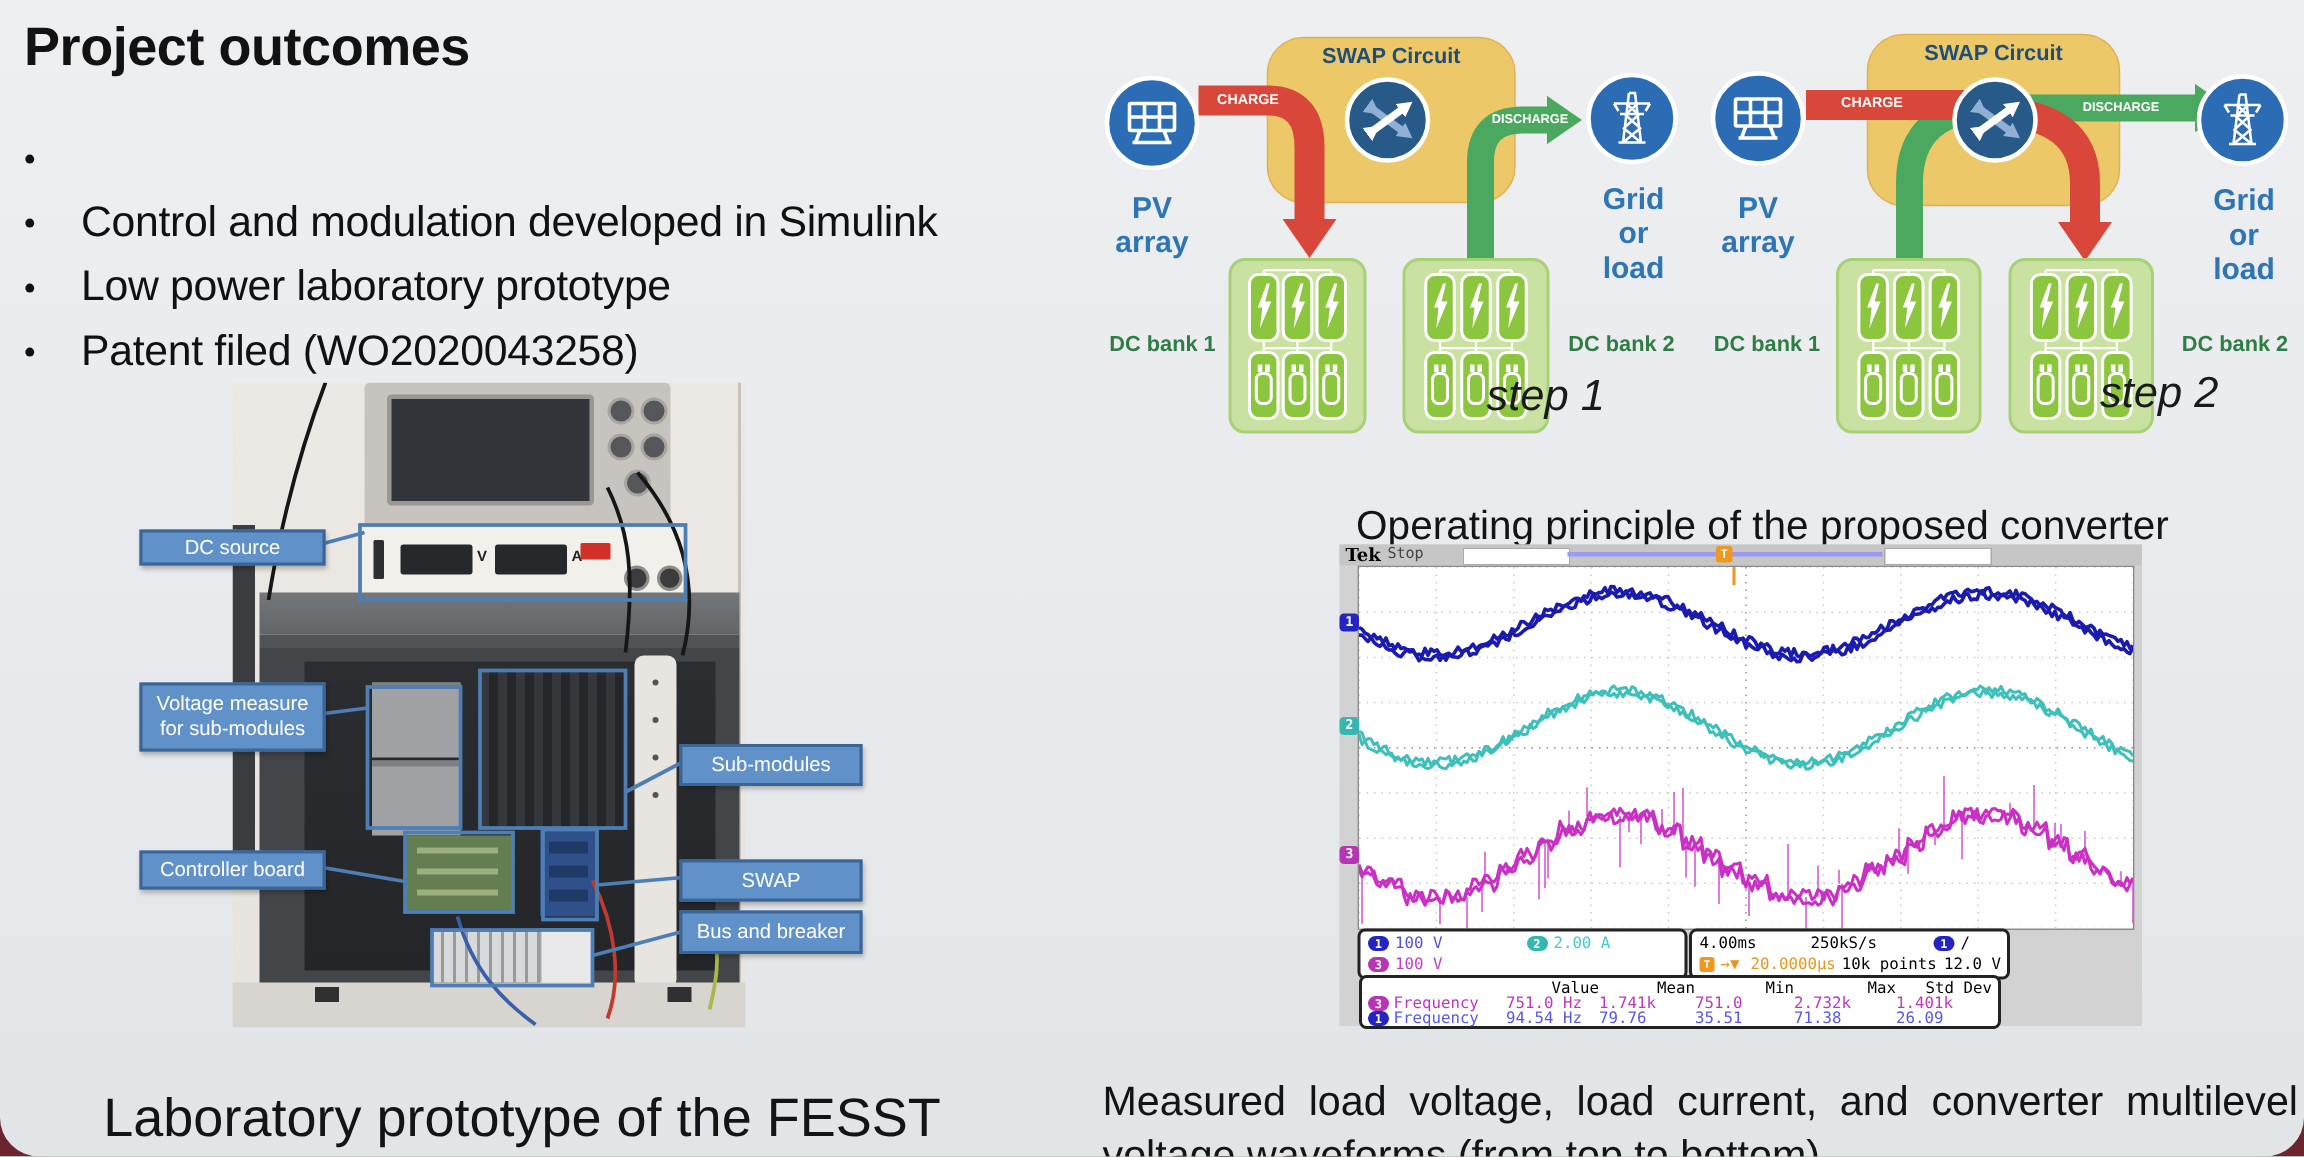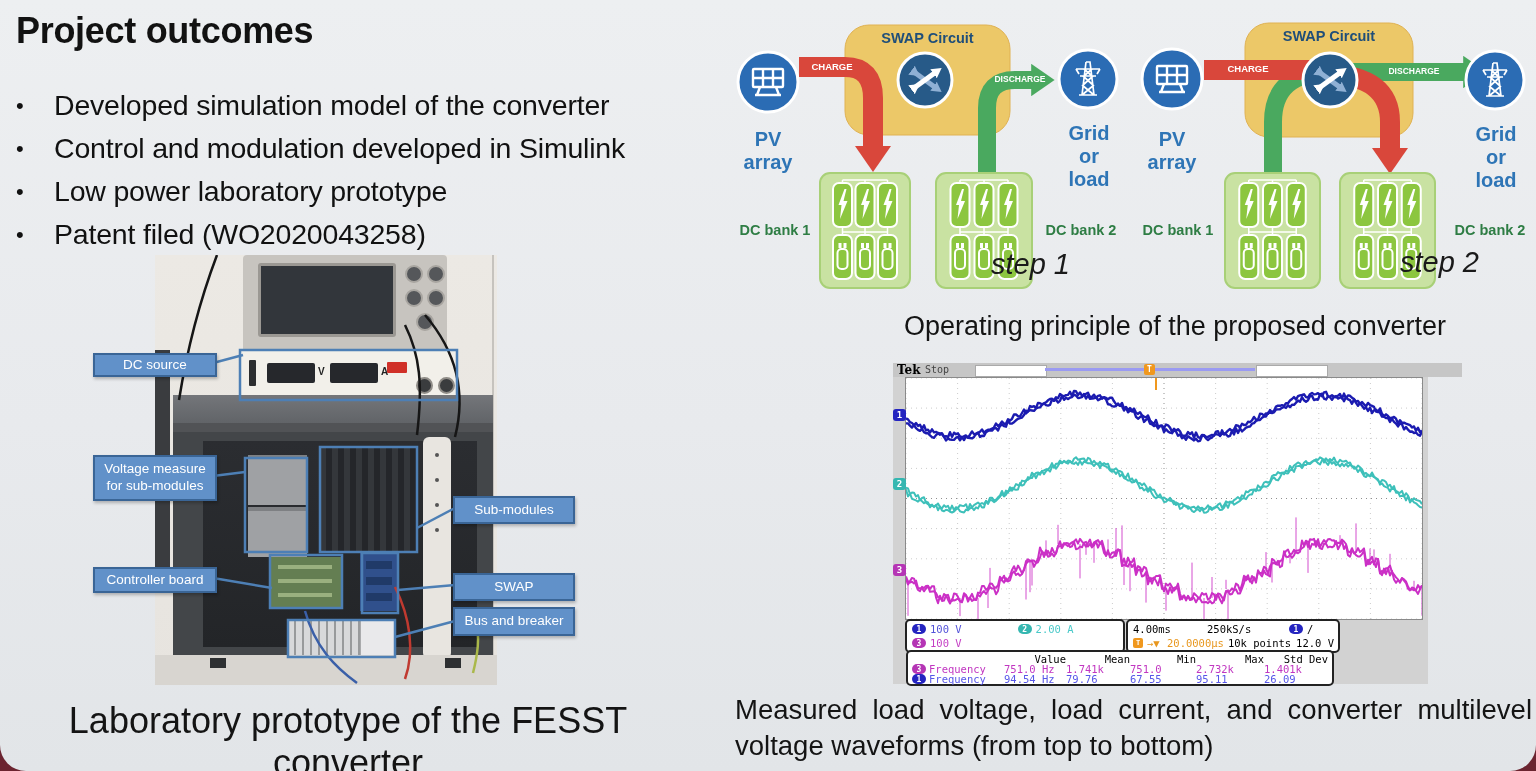--- a/index.html
+++ b/index.html
@@ -6,21 +6,21 @@
   body{width:1536px;height:771px;overflow:hidden;font-family:"Liberation Sans",sans-serif;}
   .stage{position:relative;width:1536px;height:771px;background:#6b2430;}
   .outer{position:absolute;inset:0;background:#cbcdcf;border-radius:0 0 34px 34px;}
   .slide{position:absolute;inset:0;background:linear-gradient(180deg,#edeff1 0%,#e8eaed 55%,#e2e5e8 100%);border-radius:0 0 26px 26px;}
   .abs{position:absolute;}
   .title{left:16px;top:10px;font-size:36px;font-weight:bold;color:#121212;letter-spacing:-0.3px;}
   .bullets{left:16px;top:86px;width:710px;}
   .brow{display:flex;align-items:flex-start;height:43px;color:#111;font-size:28.5px;}
   .brow .dot{width:38px;font-size:22px;line-height:40px;}
   .brow .btxt{flex:1;line-height:38px;letter-spacing:-0.2px;}
-  .cap{color:#141414;}
+  .cap{color:#141414;margin-top:24px;}
   .cap-photo{left:18px;top:700px;width:660px;text-align:center;font-size:36px;}
   .cap-diag{left:828px;top:311px;width:694px;text-align:center;font-size:27px;}
   .cap-scope{left:735px;top:692px;width:797px;text-align:justify;font-size:27.5px;line-height:1.3;}
 
   
   .photo{left:155px;top:255px;width:342px;height:430px;background:linear-gradient(180deg,#ece9e4,#e7e4df);overflow:hidden;}
   .wallline{left:337px;top:0;width:2px;height:400px;background:#c6c3be;}
   .leftdark{left:0;top:95px;width:15px;height:240px;background:#3a3c3f;}
   .benchscope{left:88px;top:0;width:204px;height:97px;background:#c7c4bf;border-radius:4px;}
   .bscreen{left:15px;top:8px;width:132px;height:68px;background:#32363b;border:3px solid #9b9893;border-radius:3px;}
@@ -53,21 +53,21 @@
   
   .dlabel{font-weight:bold;text-align:center;}
   .swaptitle{color:#1f4e79;font-size:14.5px;}
   .bluelbl{color:#2e75b6;font-size:20px;line-height:1.15;}
   .greenlbl{color:#2e7d44;font-size:14.5px;}
   .arrtxt{color:#fff;font-weight:bold;text-align:center;}
   .steplbl{font-size:29px;font-style:italic;color:#1a1a1a;}
 
   
   .scope{left:893px;top:363px;width:535px;height:321px;background:#d2d2d2;font-family:"DejaVu Sans Mono",monospace;}
-  .shdr{left:0;top:0;width:535px;height:14px;background:#c6c6c6;padding-left:34px;}
+  .shdr{left:0;top:0;width:535px;height:14px;background:#c6c6c6;}
   .tek{left:4px;top:0px;font-size:12px;font-weight:bold;color:#000;font-family:"DejaVu Serif",serif;}
   .stop{left:32px;top:1px;font-size:10px;color:#444;}
   .wbox{position:absolute;top:2px;height:10px;background:#fff;border:1px solid #aaa;}
   .bline{left:152px;top:5px;width:210px;height:3px;background:#9a9af2;}
   .grat{left:12px;top:14px;width:516px;height:241px;background:#fff;border:1px solid #8a8a8a;box-sizing:content-box;}
   .chbadge{position:absolute;left:0;width:13px;height:12px;border-radius:3px;color:#fff;
            font-size:9px;font-weight:bold;display:flex;align-items:center;justify-content:center;}
   .b1{background:#2424c0;} .b2{background:#35b7b1;} .b3{background:#b535b5;}
   .tflag{position:absolute;width:11px;height:11px;background:#f0981e;border-radius:2px;color:#fff;
          font-size:8px;font-weight:bold;display:flex;align-items:center;justify-content:center;}
@@ -89,21 +89,20 @@
 <body>
 
 <div class="stage">
 <div class="outer"></div>
 <div class="slide">
 
   <div class="abs title">Project outcomes</div>
   <div class="abs bullets">
     <div class="brow">
           <span class="dot">•</span>
-          <span class="btxt">Developed simulation model of the converter</span>
         </div>
     <div class="brow">
           <span class="dot">•</span>
           <span class="btxt">Control and modulation developed in Simulink</span>
         </div>
     <div class="brow">
           <span class="dot">•</span>
           <span class="btxt">Low power laboratory prototype</span>
         </div>
     <div class="brow">
@@ -517,22 +516,22 @@
         <span>2.732k</span>
         <span>1.401k</span>
       </div>
       <div class="mrow trow1" style="top:21px">
         <span class="mname">
               <span class="oval b1">1</span>
               <span>Frequency</span>
             </span>
         <span>94.54 Hz</span>
         <span>79.76</span>
-        <span>67.55</span>
-        <span>95.11</span>
+        <span>35.51</span>
+        <span>71.38</span>
         <span>26.09</span>
       </div>
     </div>
   </div>
 
   <div class="abs cap cap-scope">Measured load voltage, load current, and converter multilevel voltage waveforms (from top to bottom)</div>
 
 </div>
 </div>
 

